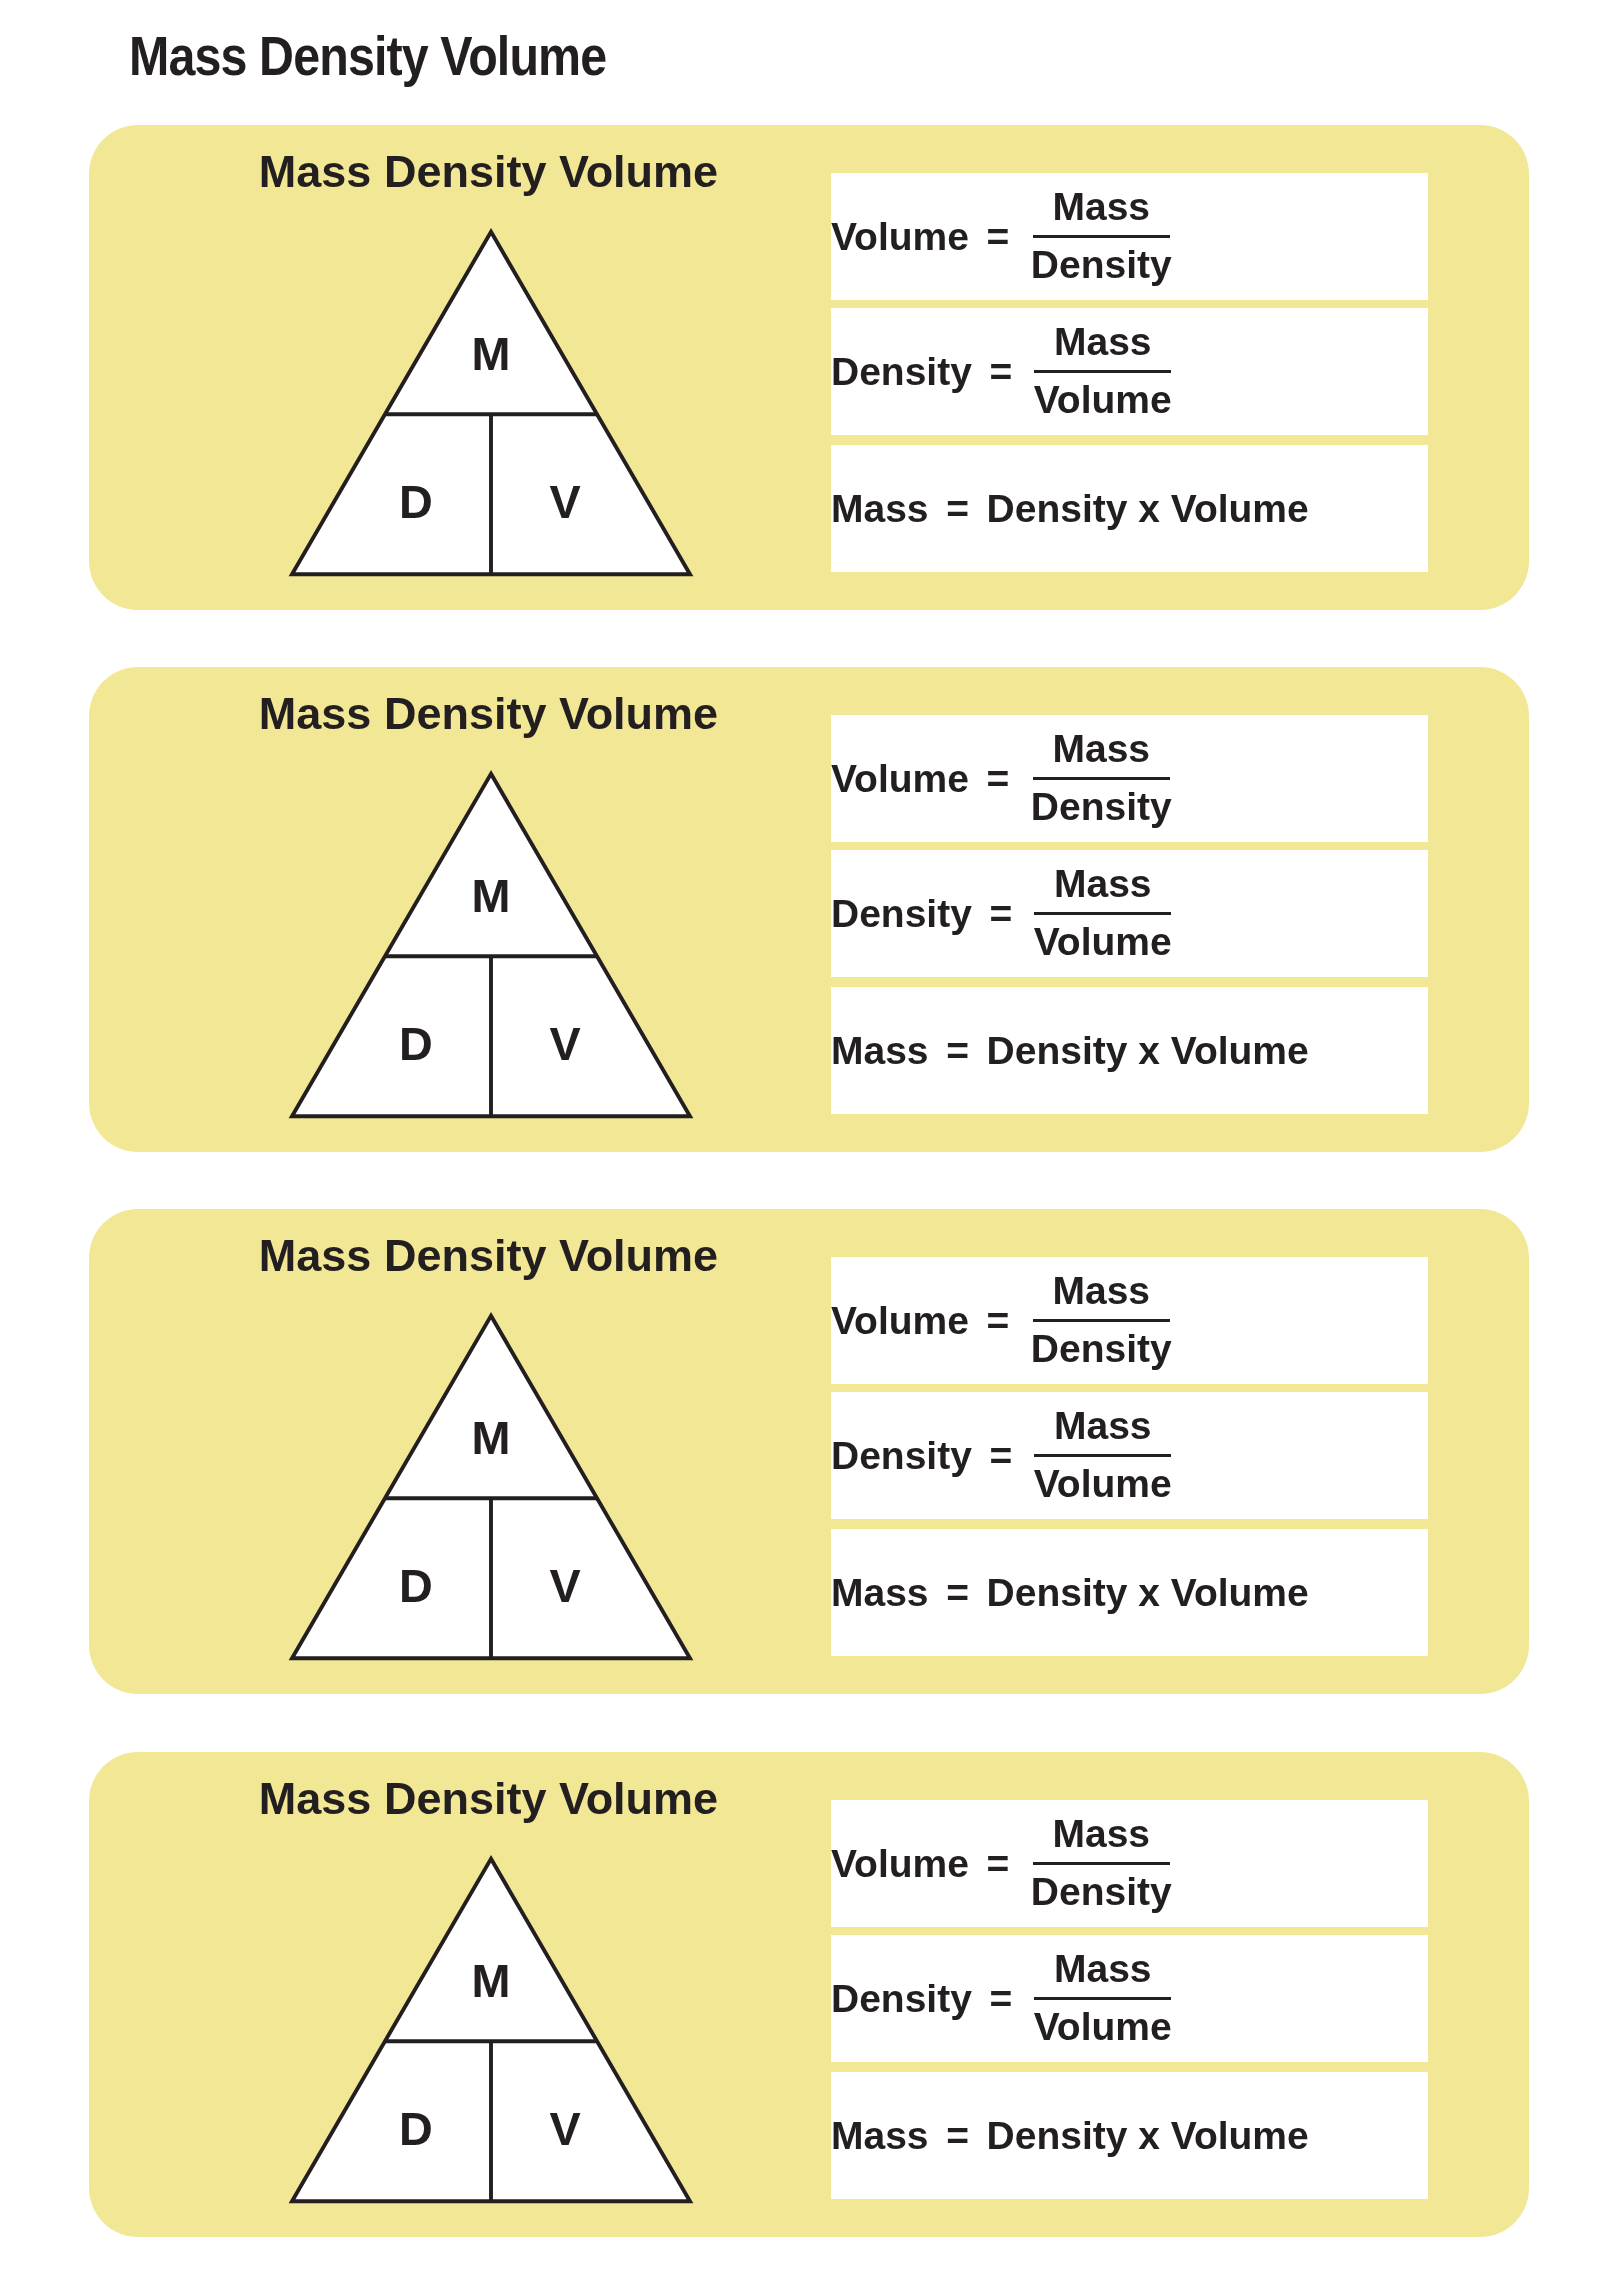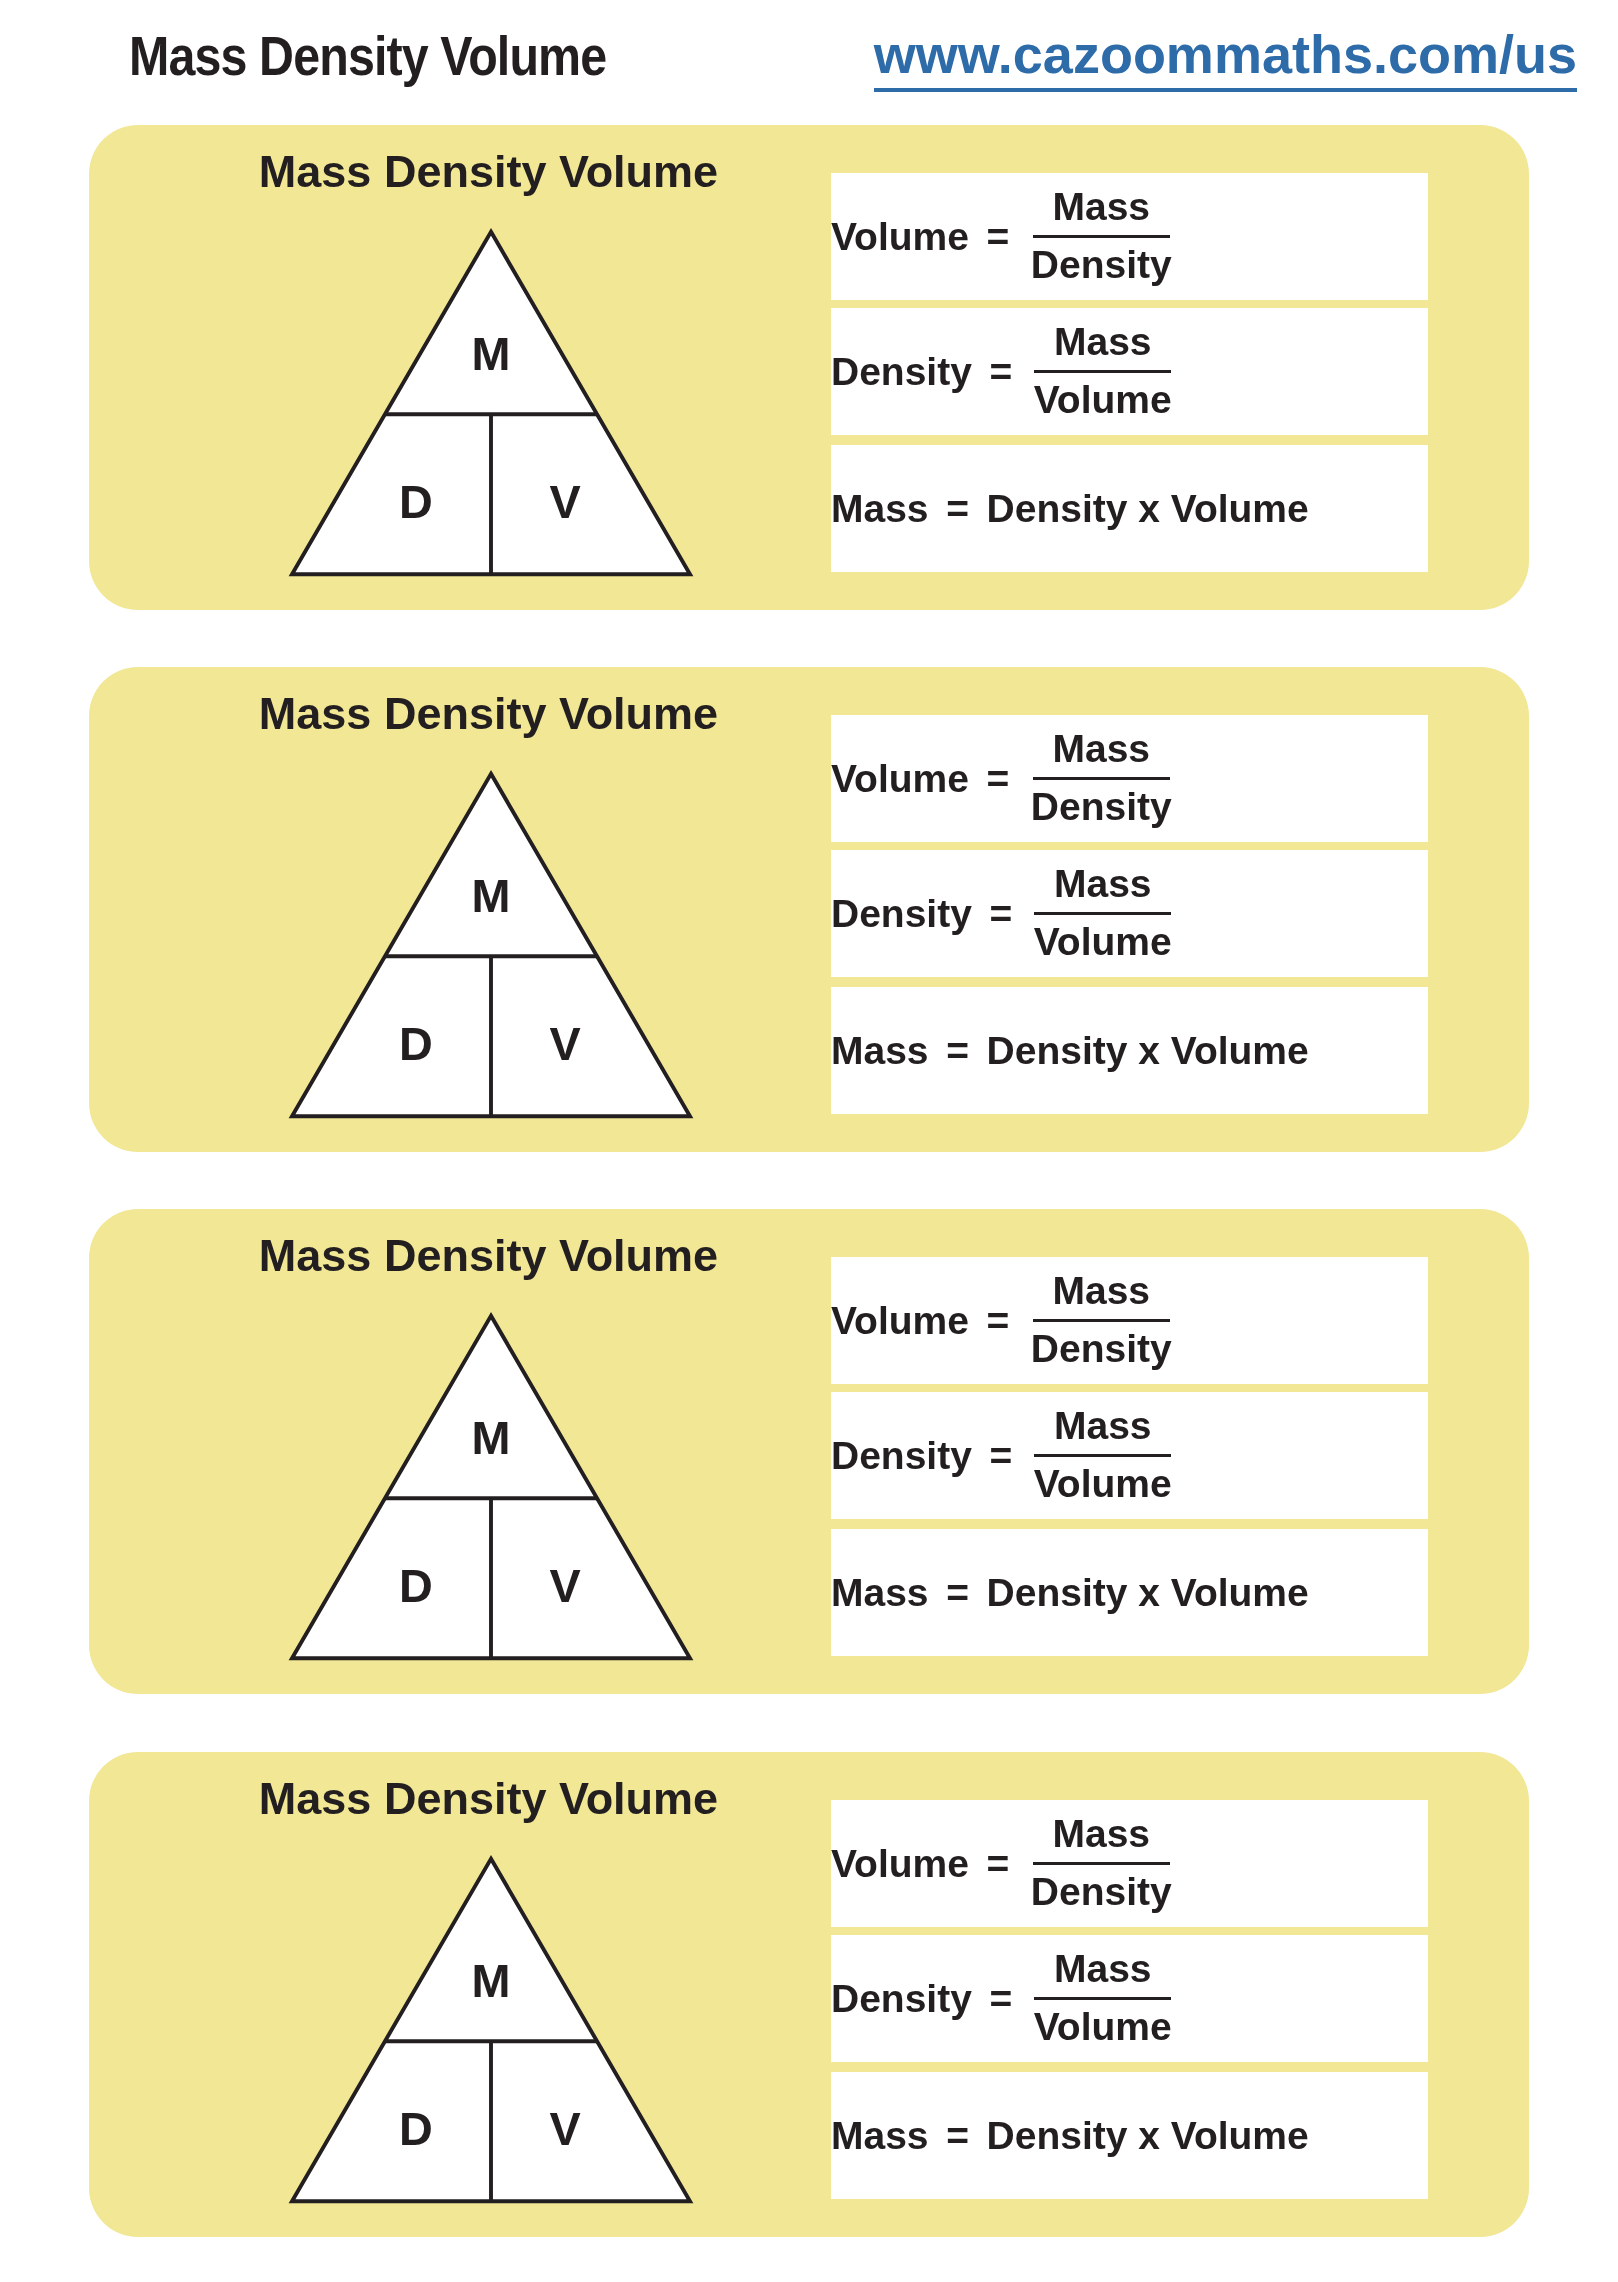--- a/index.html
+++ b/index.html
@@ -133,21 +133,20 @@
     padding:4.9px 3.9px 0;
   }
 </style>
 </head>
 <body>
 
 <div class="page">
 
   <h1 class="page-title">Mass Density Volume</h1>
 
-  <a class="site-url">www.cazoommaths.com/us</a>
 
   <div id="cards">
   <section class="card">
 
     <h2 class="card-title">Mass Density Volume</h2>
 
     <svg class="triangle" viewBox="0 0 424 367">
       <polygon class="shape" points="212,8 416,359 8,359"></polygon>
       <line class="divider" x1="103" y1="195" x2="321" y2="195"></line>
       <line class="divider" x1="212" y1="195" x2="212" y2="359"></line>

